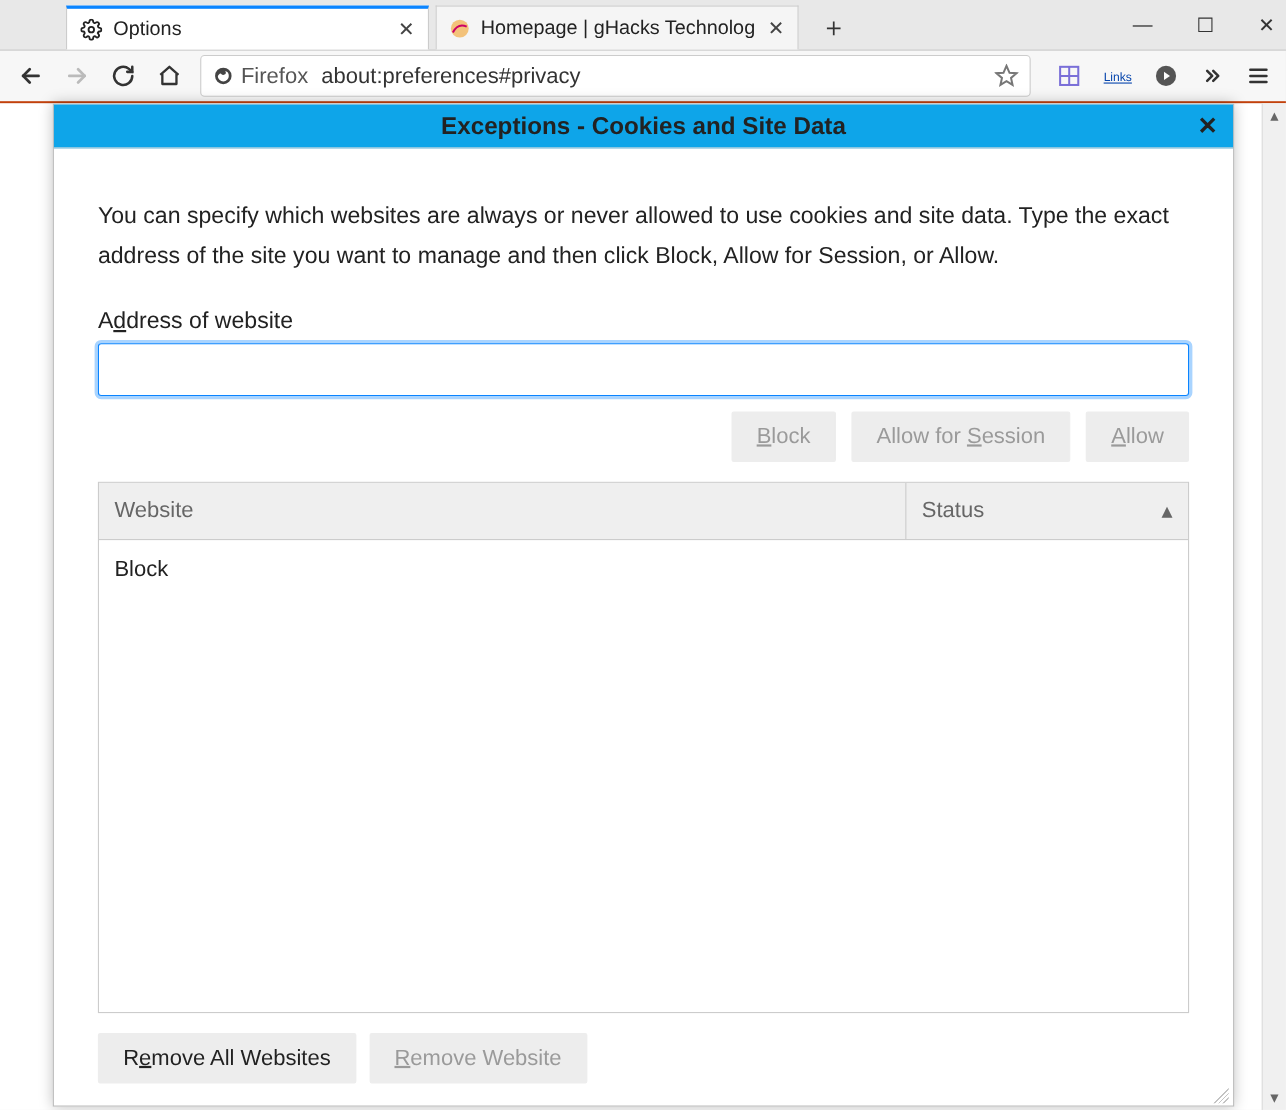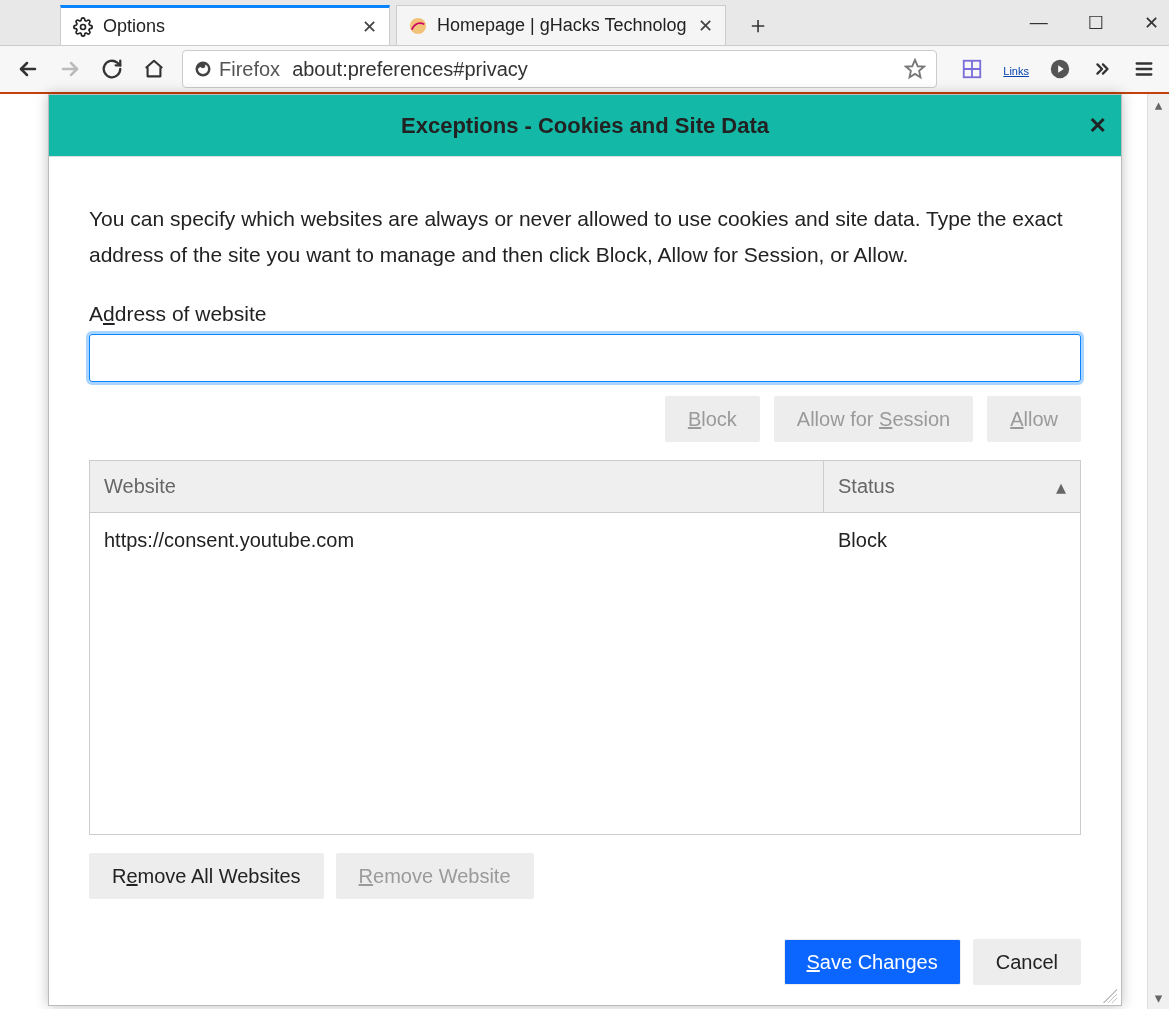--- a/index.html
+++ b/index.html
@@ -91,23 +91,23 @@
     left: 48px;
     width: 1074px;
     height: 912px;
     background:#fff;
     border:1px solid #bbb;
     box-shadow: 0 0 12px rgba(0,0,0,.25);
     display:flex;
     flex-direction: column;
   }
   .dlg-header {
-    background:#14b8a6;
+    background:#0ea5e9;
     border-bottom:1px solid #ddd;
-    height:62px;
+    height:40px;
     display:flex;
     align-items:center;
     justify-content:center;
     position:relative;
     font-size: 22px;
     font-weight:600;
     color:#222;
   }
   .dlg-header .xbtn { position:absolute; right:14px; top:50%; transform:translateY(-50%); font-size:22px; cursor:pointer; }
   .dlg-body { padding: 44px 40px 20px 40px; flex:1; display:flex; flex-direction:column; }
@@ -309,37 +309,28 @@
       <div class="tbl-head">
         <div class="col-w">
           <span>Website</span>
         </div>
         <div class="col-s">
           <span>Status</span>
           <span>▴</span>
         </div>
       </div>
       <div class="tbl-row">
-        <div class="cw">https://consent.youtube.com</div>
         <div class="cs">Block</div>
       </div>
     </div>
 
     <div class="bottom-row">
       <button class="btn">
         <span>R</span><span class="underl">e</span><span>move All Websites</span>
       </button>
       <button class="btn disabled">
         <span></span><span class="underl">R</span><span>emove Website</span>
       </button>
     </div>
 
-    <div class="action-row">
-      <button class="btn primary">
-        <span></span><span class="underl">S</span><span>ave Changes</span>
-      </button>
-      <button class="btn">
-        <span>Cancel</span>
-      </button>
-    </div>
   </div>
   <div class="resize-grip"></div>
 </div>
 
 </body></html>

